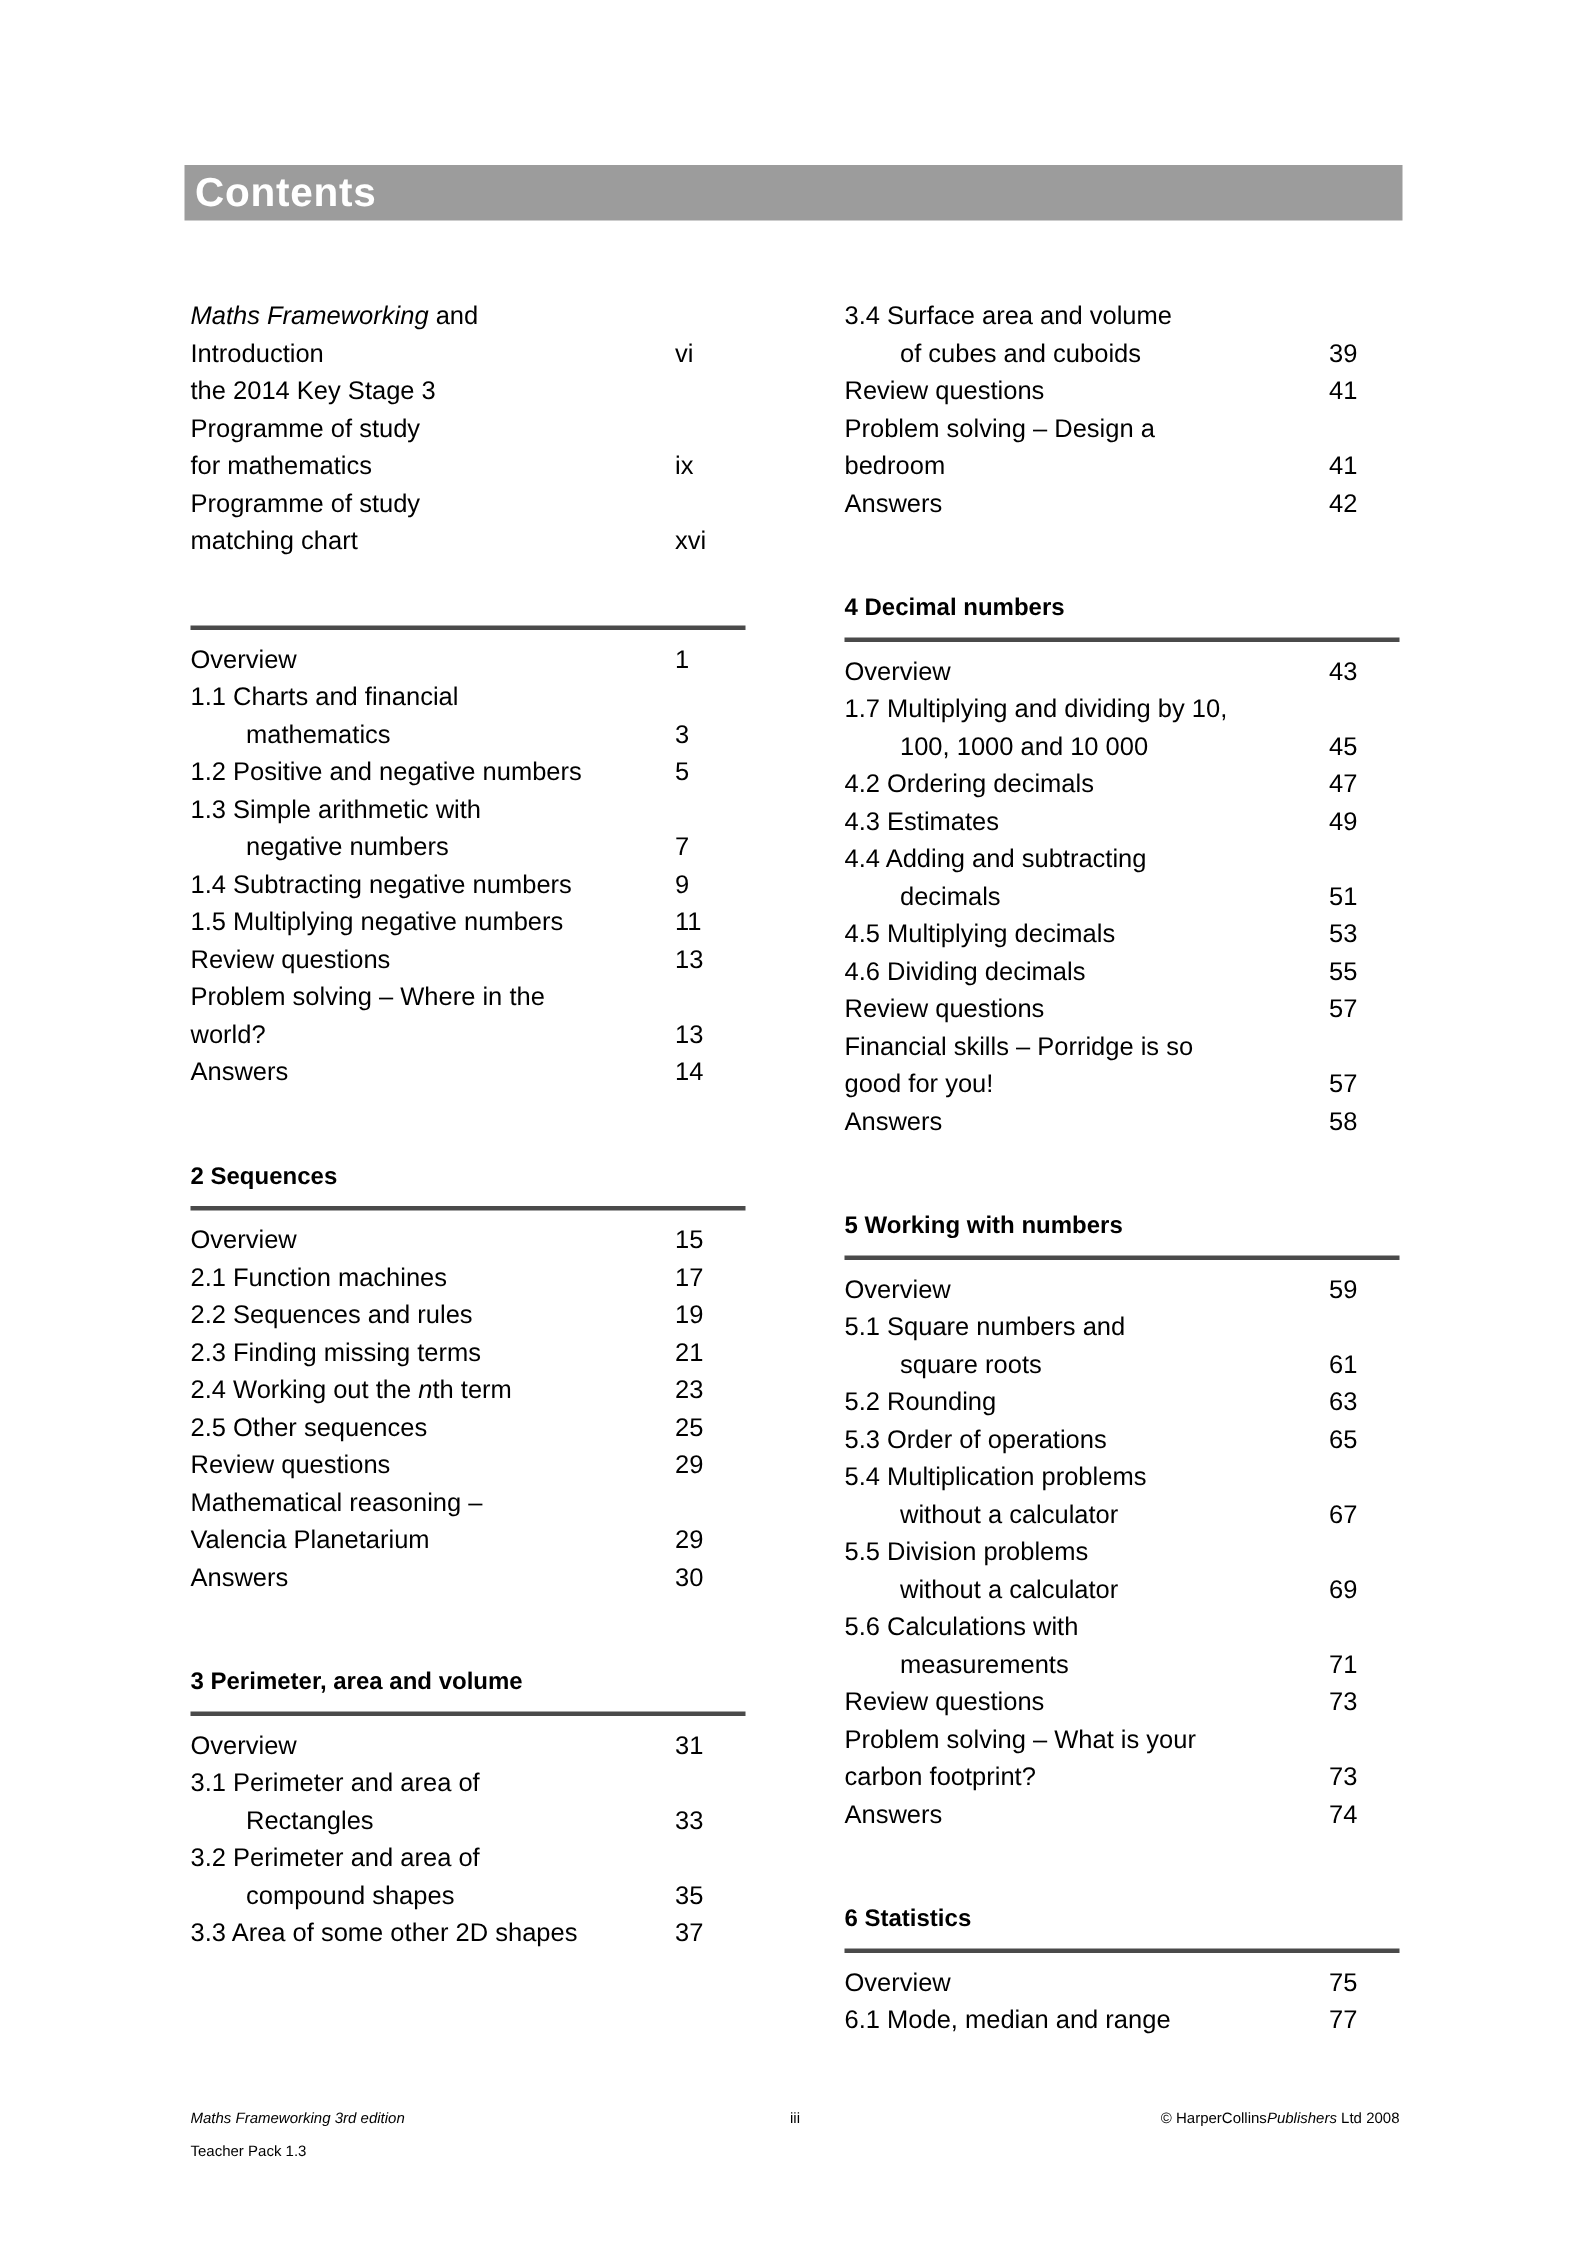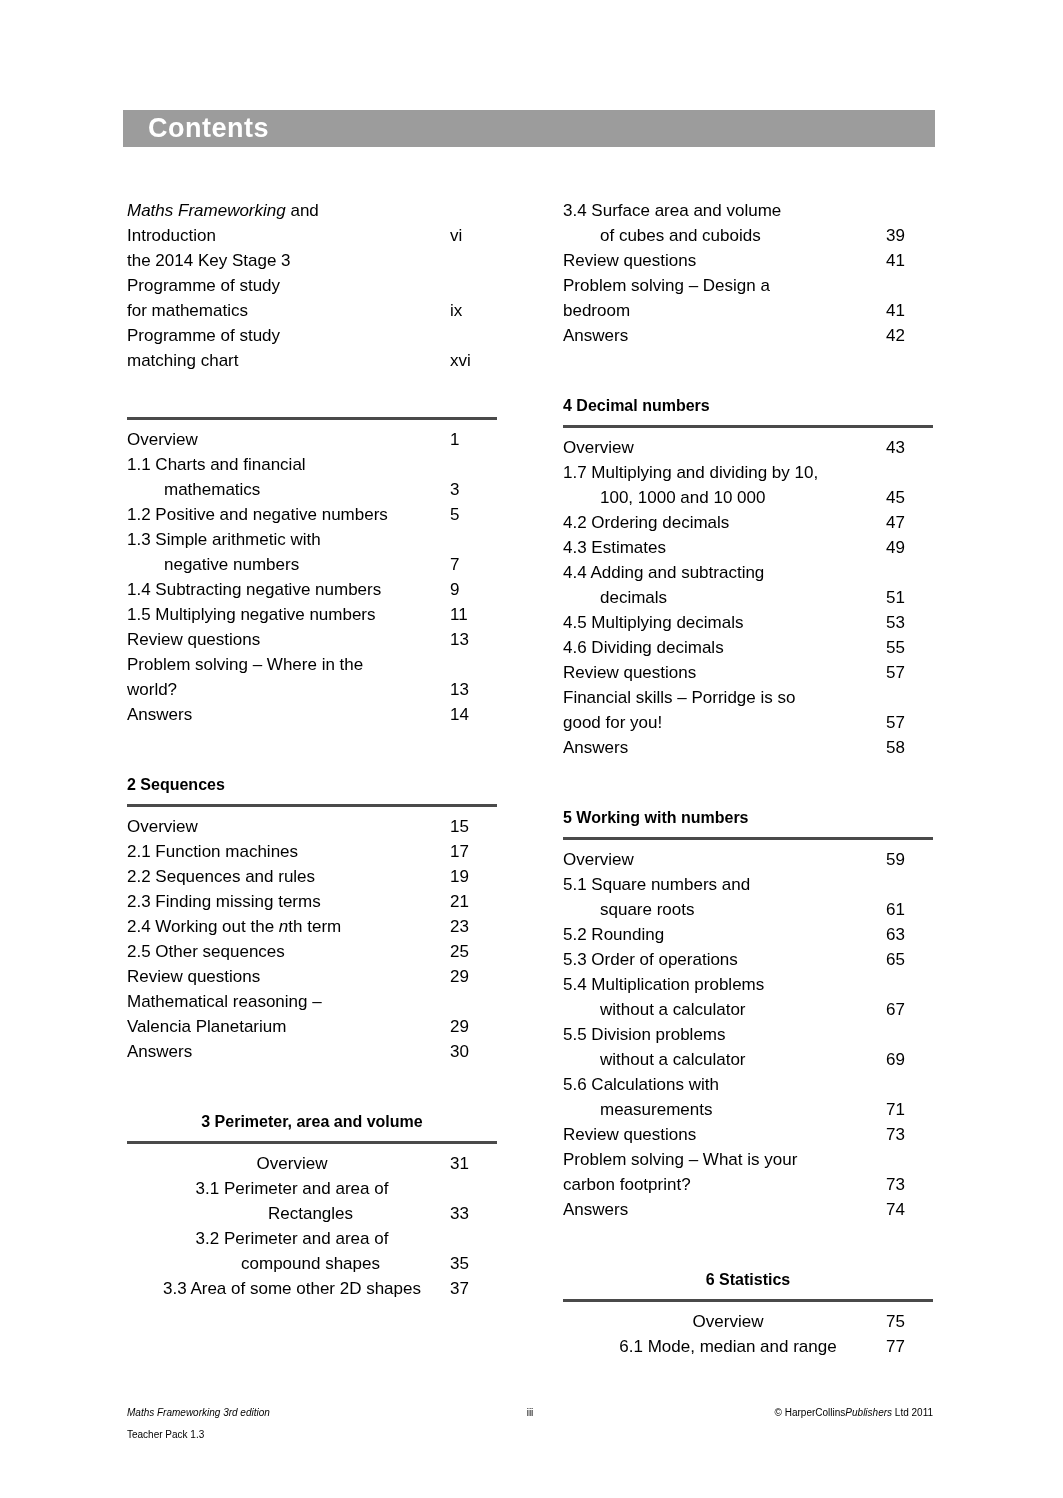--- a/index.html
+++ b/index.html
@@ -11,33 +11,33 @@
     color:#000;
     overflow:hidden;
   }
   .banner{
     position:absolute;left:123px;top:110px;
     width:812px;height:37px;
     background:#9c9c9c;
     color:#ffffff;
     font-size:27px;font-weight:bold;
     line-height:37px;
-    padding-left:25px;
+    padding-left:7px;
     box-sizing:border-box;
     letter-spacing:0.5px;
   }
   .columns{
     position:absolute;left:127px;top:198px;
     width:806px;
     display:flex;
   }
   .column{width:370px;flex:0 0 370px;}
   .column + .column{margin-left:66px;}
   .block{margin-bottom:44px;}
-  .block:last-child{margin-bottom:0;text-align:center;}
+  .block:last-child{margin-bottom:0;}
   .section-heading{
     font-size:16px;
     font-weight:bold;
     line-height:28px;
     margin-bottom:5px;
   }
   .rule{
     height:3px;
     background:#4a4a4a;
     margin-bottom:7px;
@@ -180,16 +180,16 @@
         </div>
       </div>
   </div>
 
   <div class="footer">
     <div class="footer-left">
       <div><span></span><i>Maths Frameworking 3rd edition</i><span></span></div>
       <div>Teacher Pack 1.3</div>
     </div>
     <div class="footer-center">iii</div>
-    <div class="footer-right"><span>© HarperCollins</span><i>Publishers</i><span> Ltd 2011</span></div>
+    <div class="footer-right"><span>© HarperCollins</span><i>Publishers</i><span> Ltd 2008</span></div>
   </div>
 
 </div>
 
 </body></html>

